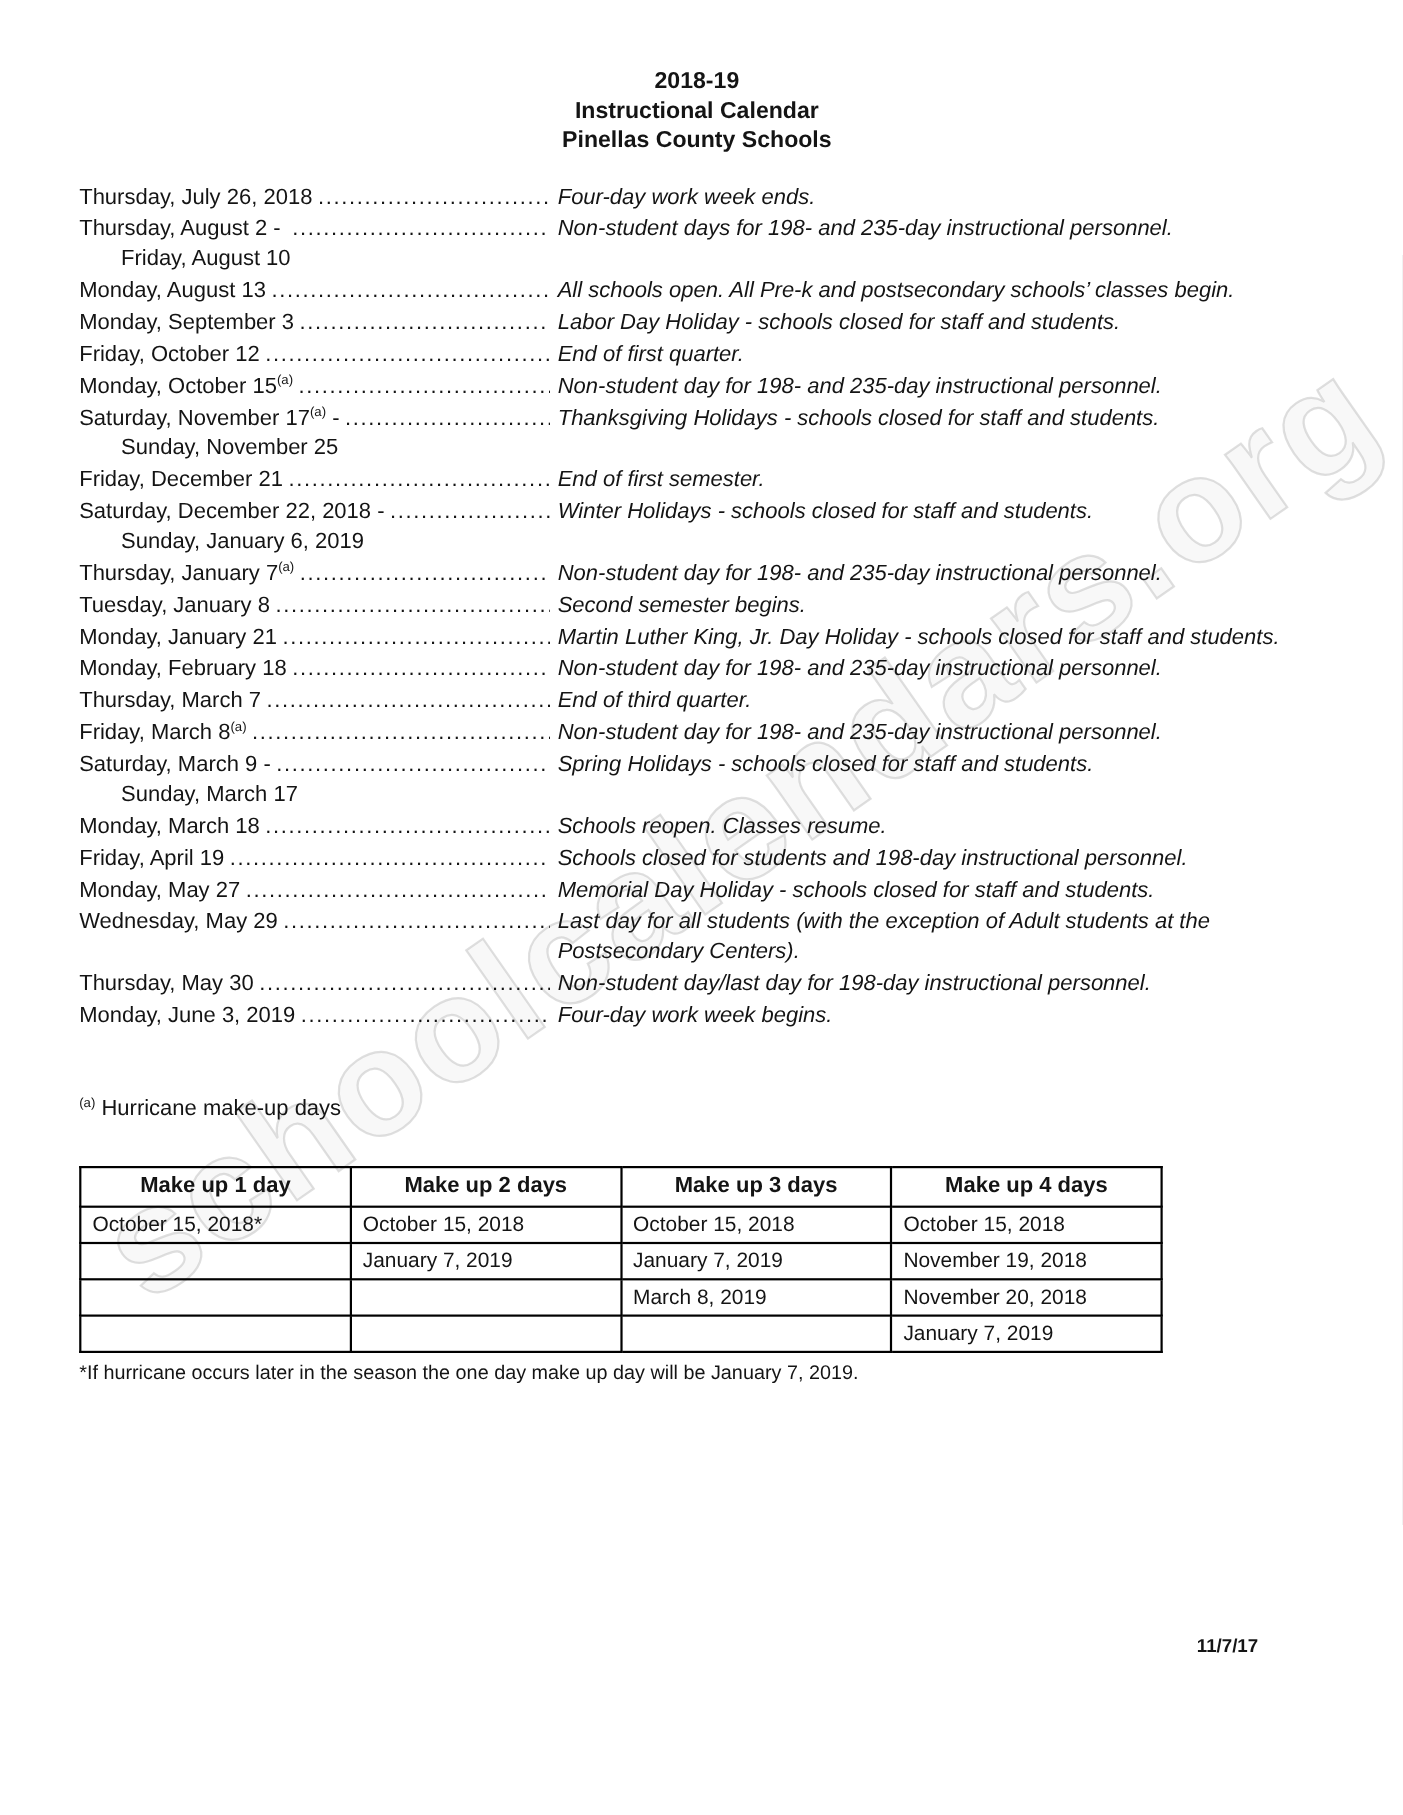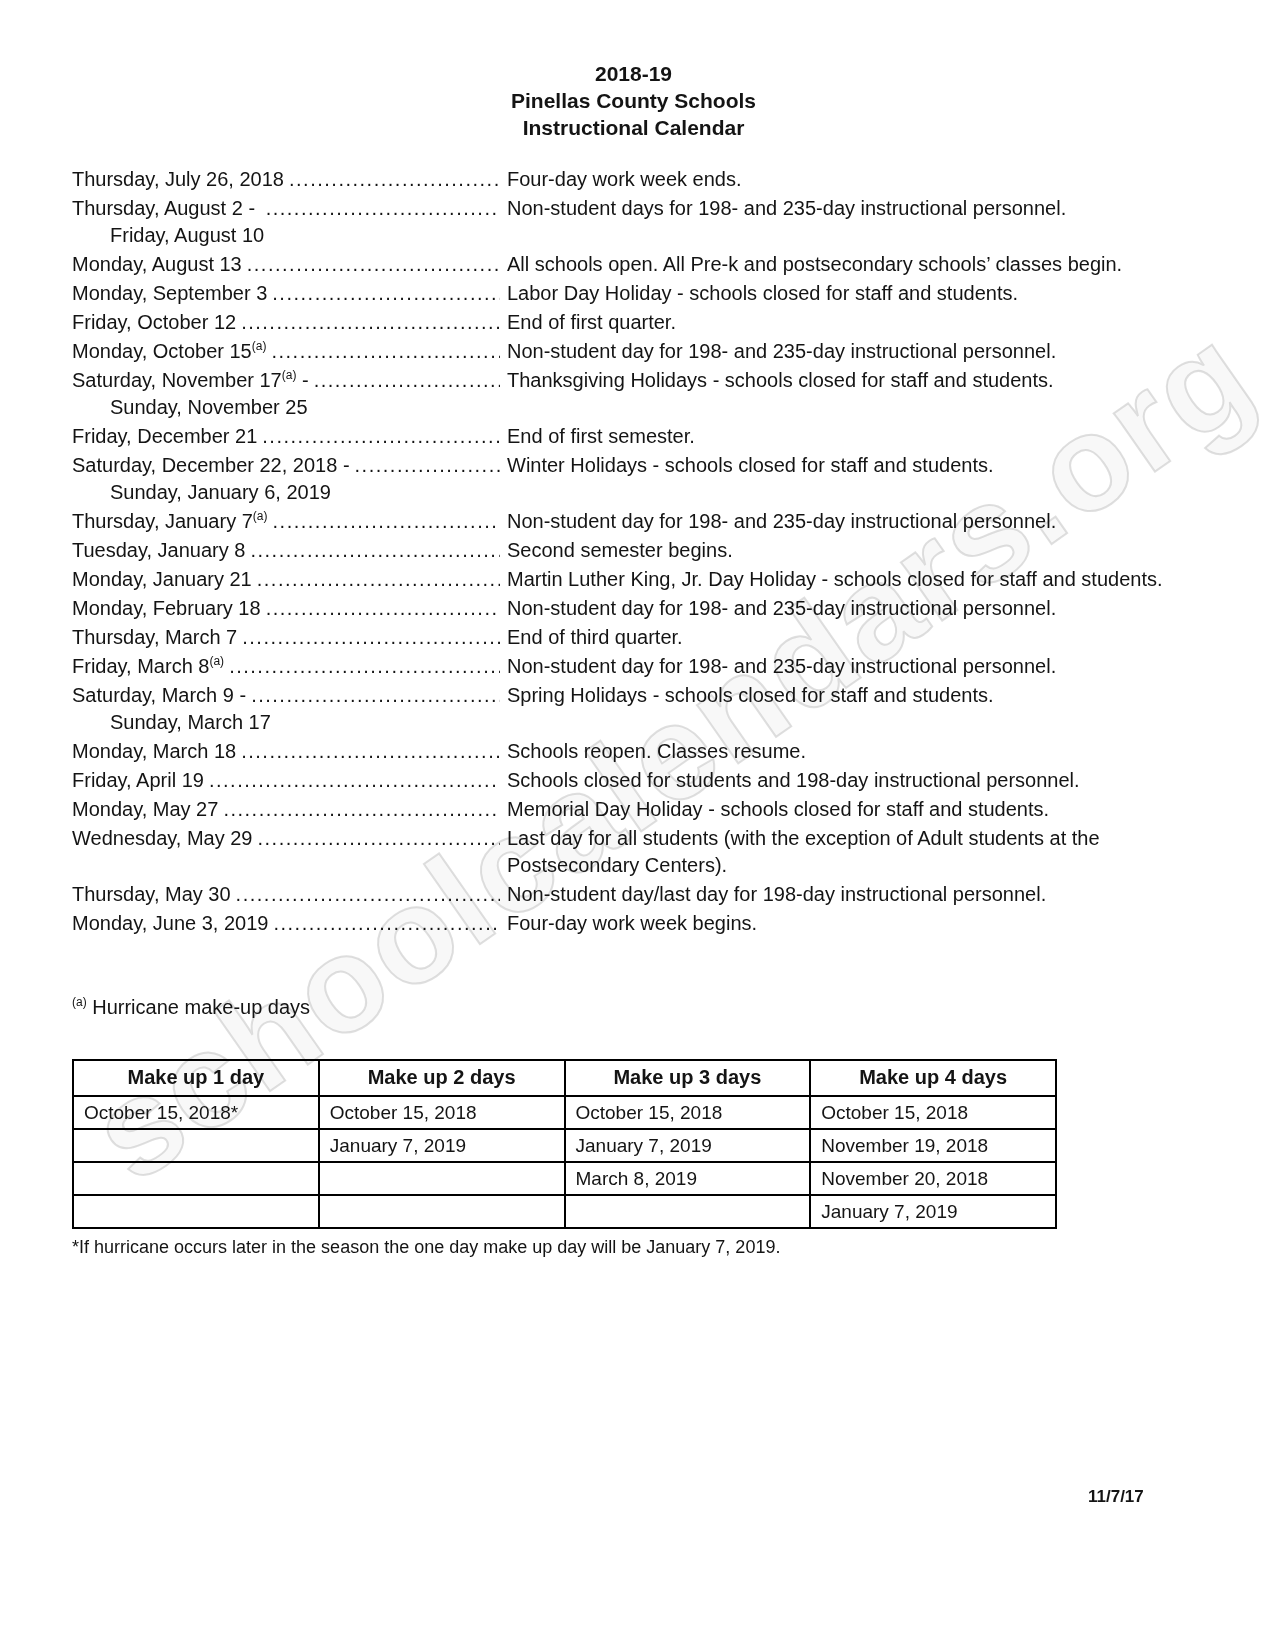--- a/index.html
+++ b/index.html
@@ -41,21 +41,21 @@
   }
   .title-block { text-align: center; margin-bottom: 25px; }
   .title-line { font-weight: bold; font-size: 21px; line-height: 27px; }
 
   .cal-entry { margin-bottom: 2px; }
   .cal-row { display: flex; align-items: baseline; }
   .cal-left { flex: 0 0 428px; width: 428px; display: flex; align-items: baseline; overflow: hidden; }
   .cal-datewrap { white-space: pre; }
   .cal-sup { font-size: 12px; line-height: 0; }
   .cal-leader { flex: 1 1 auto; overflow: hidden; white-space: nowrap; letter-spacing: 1.5px; padding-left: 5px; }
-  .cal-desc { flex: 1 1 auto; padding-left: 7px; }
+  .cal-desc { flex: 1 1 auto; padding-left: 7px; font-style: italic; }
   .cal-date2 { margin-left: 38px; }
 
   .hurricane-note { margin-top: 52px; margin-bottom: 6px; }
   .hurricane-note sup { font-size: 12px; }
 
   table.hurricane-table {
     border-collapse: collapse;
     width: 985px;
     table-layout: fixed;
     font-size: 19px;
@@ -86,22 +86,22 @@
 <body>
 
 <div class="page">
 
   <div class="watermark">schoolcalendars.org</div>
 
   <div class="content">
 
     <div class="title-block">
       <div class="title-line">2018-19</div>
+      <div class="title-line">Instructional Calendar</div>
       <div class="title-line">Pinellas County Schools</div>
-      <div class="title-line">Instructional Calendar</div>
     </div>
 
     <div id="calendar-entries">
   <div class="cal-entry">
     <div class="cal-row">
       <div class="cal-left">
         <span class="cal-datewrap"><span>Thursday, July 26, 2018</span></span>
         <span class="cal-leader">........................................................................................................................</span>
       </div>
       <div class="cal-desc">Four-day work week ends.</div>

